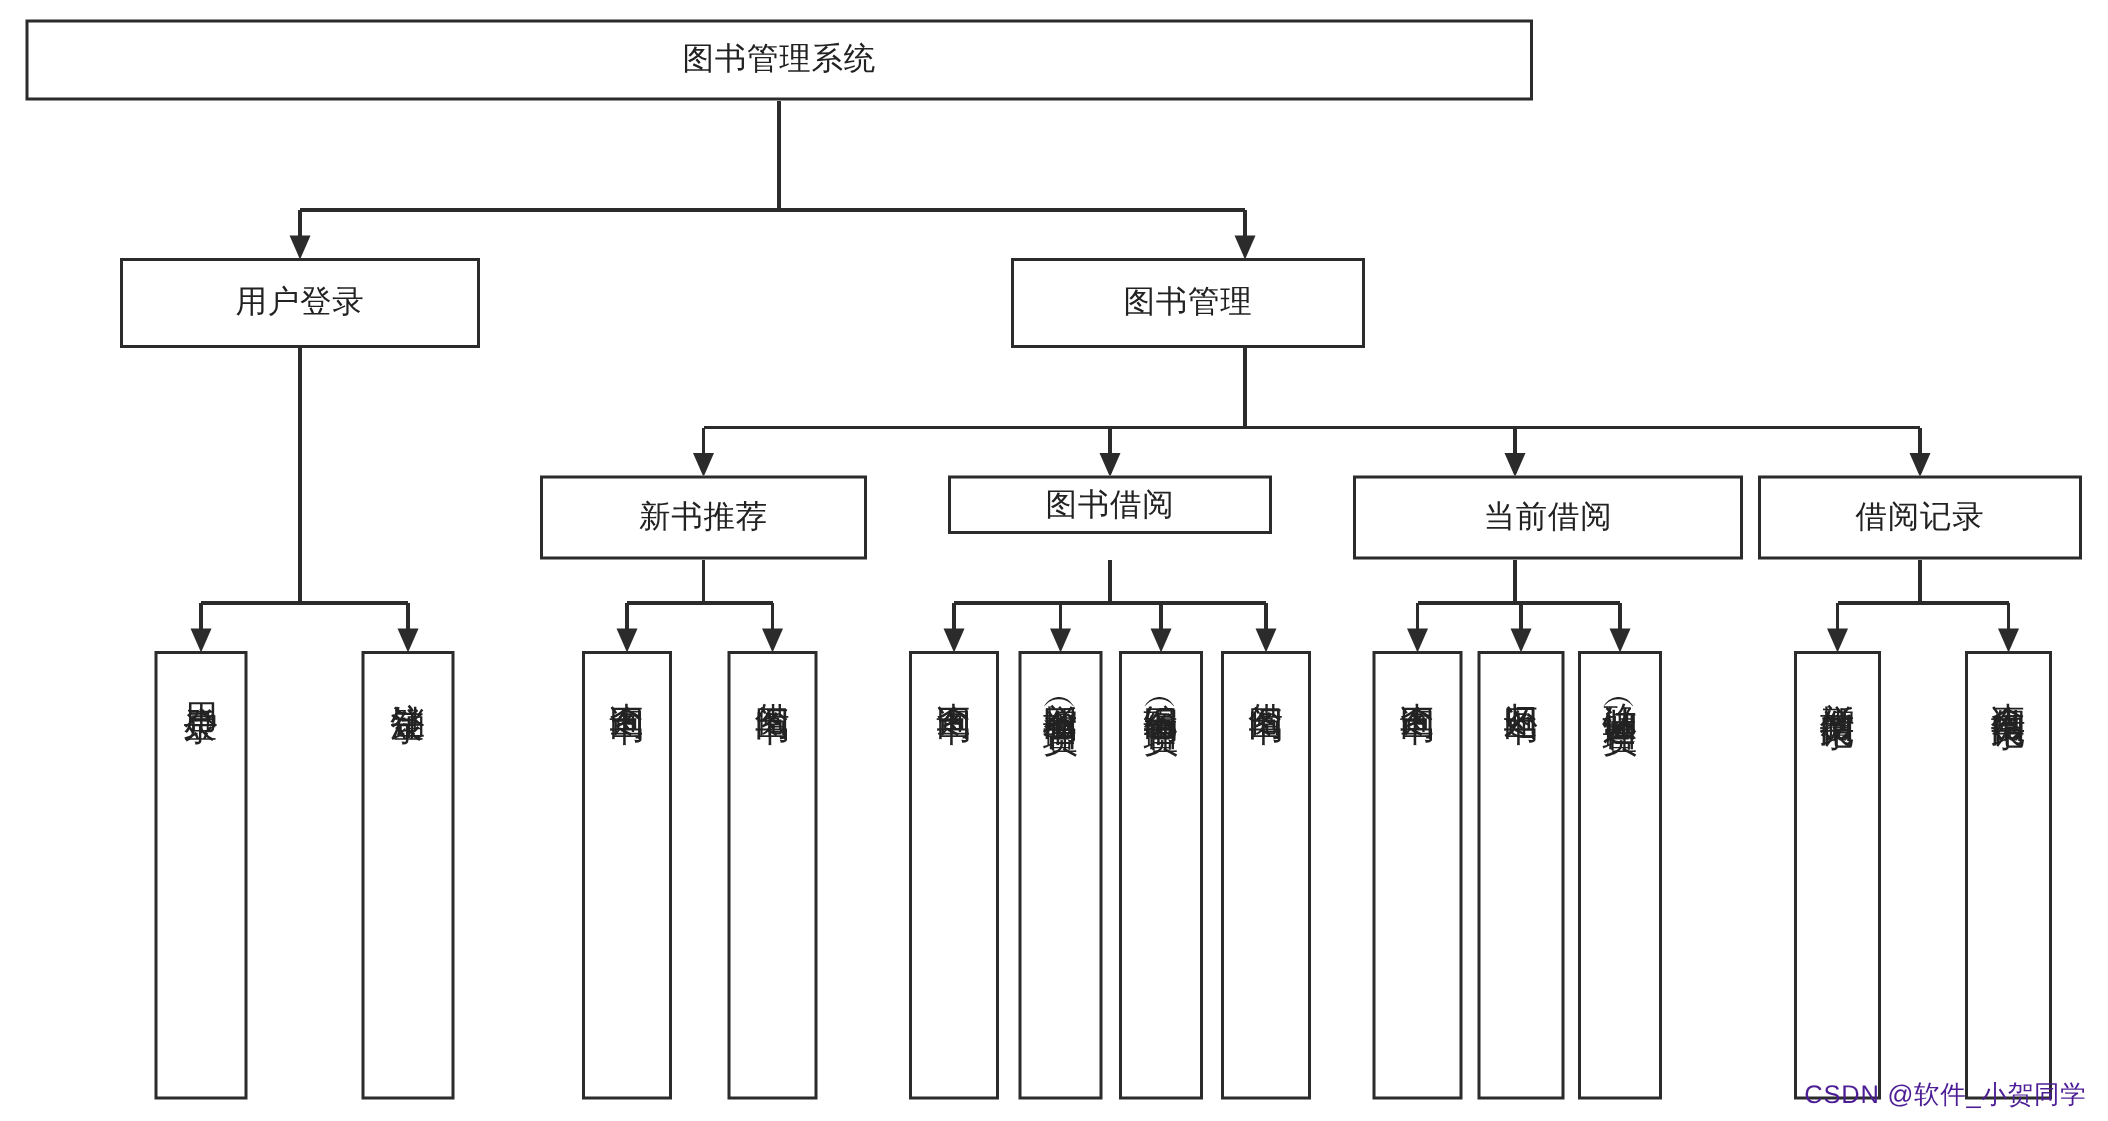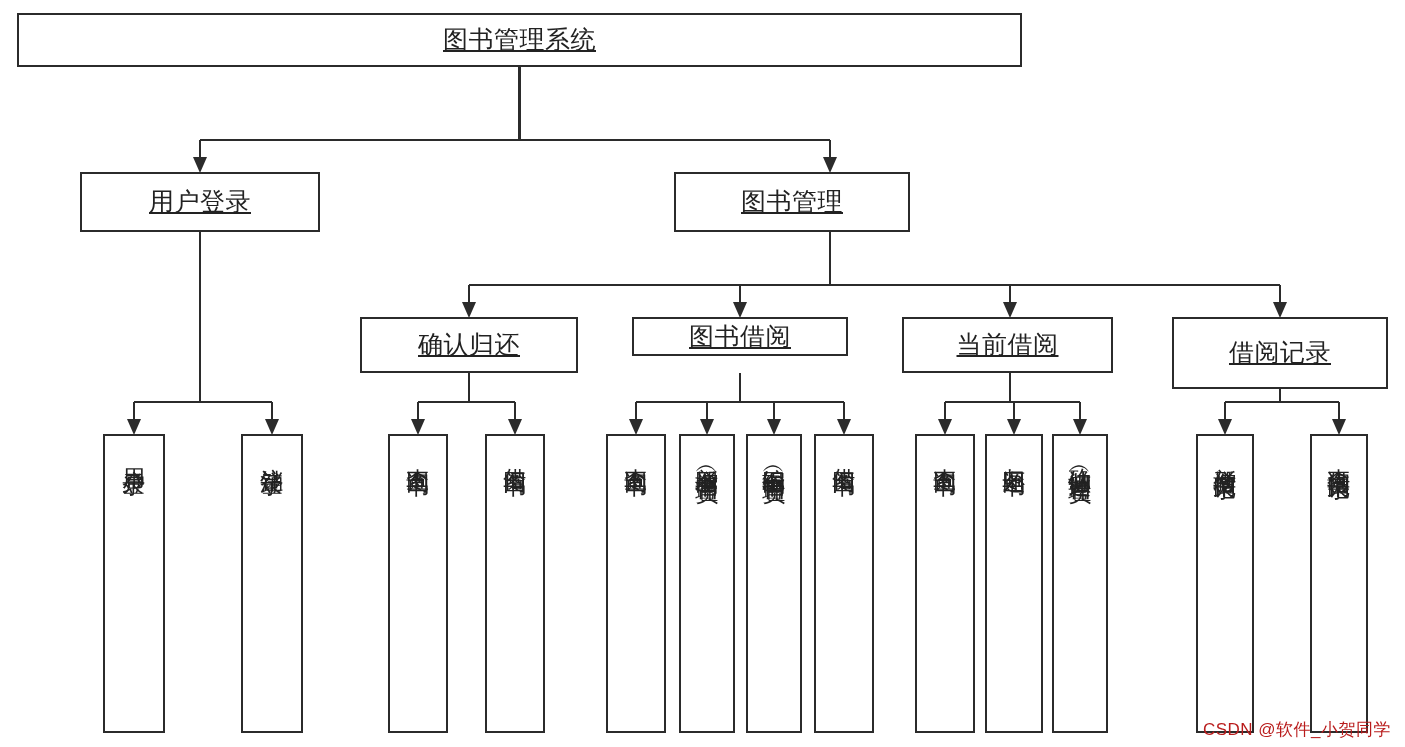--- a/index.html
+++ b/index.html
@@ -31,44 +31,43 @@
     box-sizing: border-box;
     background: #ffffff;
     border: 2px solid #2b2b2b;
     display: flex;
     align-items: center;
     justify-content: center;
     color: #222222;
     z-index: 2;
   }
   .node.horizontal {
-    font-size: 25px;
+    font-size: 21px;
     letter-spacing: 0.5px;
     line-height: 1.1;
-    text-decoration: underline;
   }
   .node.vertical {
     align-items: flex-start;
     padding-top: 14px;
   }
   .vlabel {
     writing-mode: vertical-rl;
     text-orientation: upright;
     font-size: 23px;
     line-height: 1.16;
     letter-spacing: 2px;
     white-space: nowrap;
     color: #222222;
   }
   .watermark {
     position: absolute;
     right: 14px;
     bottom: 6px;
     font-size: 17px;
-    color: #b91c1c;
+    color: #4c1d95;
     letter-spacing: 0.5px;
     z-index: 5;
     white-space: nowrap;
   }
 </style>
 </head>
 <body>
 
 <div id="canvas">
 
@@ -125,24 +124,24 @@
       <polygon points="1218,419 1232,419 1225,435" fill="#2b2b2b"></polygon>
       <line x1="1339" y1="402" x2="1339" y2="432" stroke="#2b2b2b" stroke-width="2.5" shape-rendering="crispEdges"></line>
       <polygon points="1332,419 1346,419 1339,435" fill="#2b2b2b"></polygon>
     </svg>
 
   <div class="node horizontal" style="left: 17px; top: 13px; width: 1005px; height: 54px;">图书管理系统</div>
 
   <div class="node horizontal" style="left: 80px; top: 172px; width: 240px; height: 60px;">用户登录</div>
   <div class="node horizontal" style="left: 674px; top: 172px; width: 236px; height: 60px;">图书管理</div>
 
-  <div class="node horizontal" style="left: 360px; top: 317px; width: 218px; height: 56px;">确认归还</div>
+  <div class="node horizontal" style="left: 360px; top: 317px; width: 218px; height: 56px;">新书推荐</div>
   <div class="node horizontal" style="left: 632px; top: 317px; width: 216px; height: 39px;">图书借阅</div>
-  <div class="node horizontal" style="left: 902px; top: 317px; width: 211px; height: 56px;">当前借阅</div>
-  <div class="node horizontal" style="left: 1172px; top: 317px; width: 216px; height: 72px;">借阅记录</div>
+  <div class="node horizontal" style="left: 902px; top: 317px; width: 260px; height: 56px;">当前借阅</div>
+  <div class="node horizontal" style="left: 1172px; top: 317px; width: 216px; height: 56px;">借阅记录</div>
 
   <div class="node vertical" style="left: 103px; top: 434px; width: 62px; height: 299px;">
     <span class="vlabel">用户登录</span>
   </div>
   <div class="node vertical" style="left: 241px; top: 434px; width: 62px; height: 299px;">
     <span class="vlabel">注销登录</span>
   </div>
   <div class="node vertical" style="left: 388px; top: 434px; width: 60px; height: 299px;">
     <span class="vlabel">查询图书</span>
   </div>

